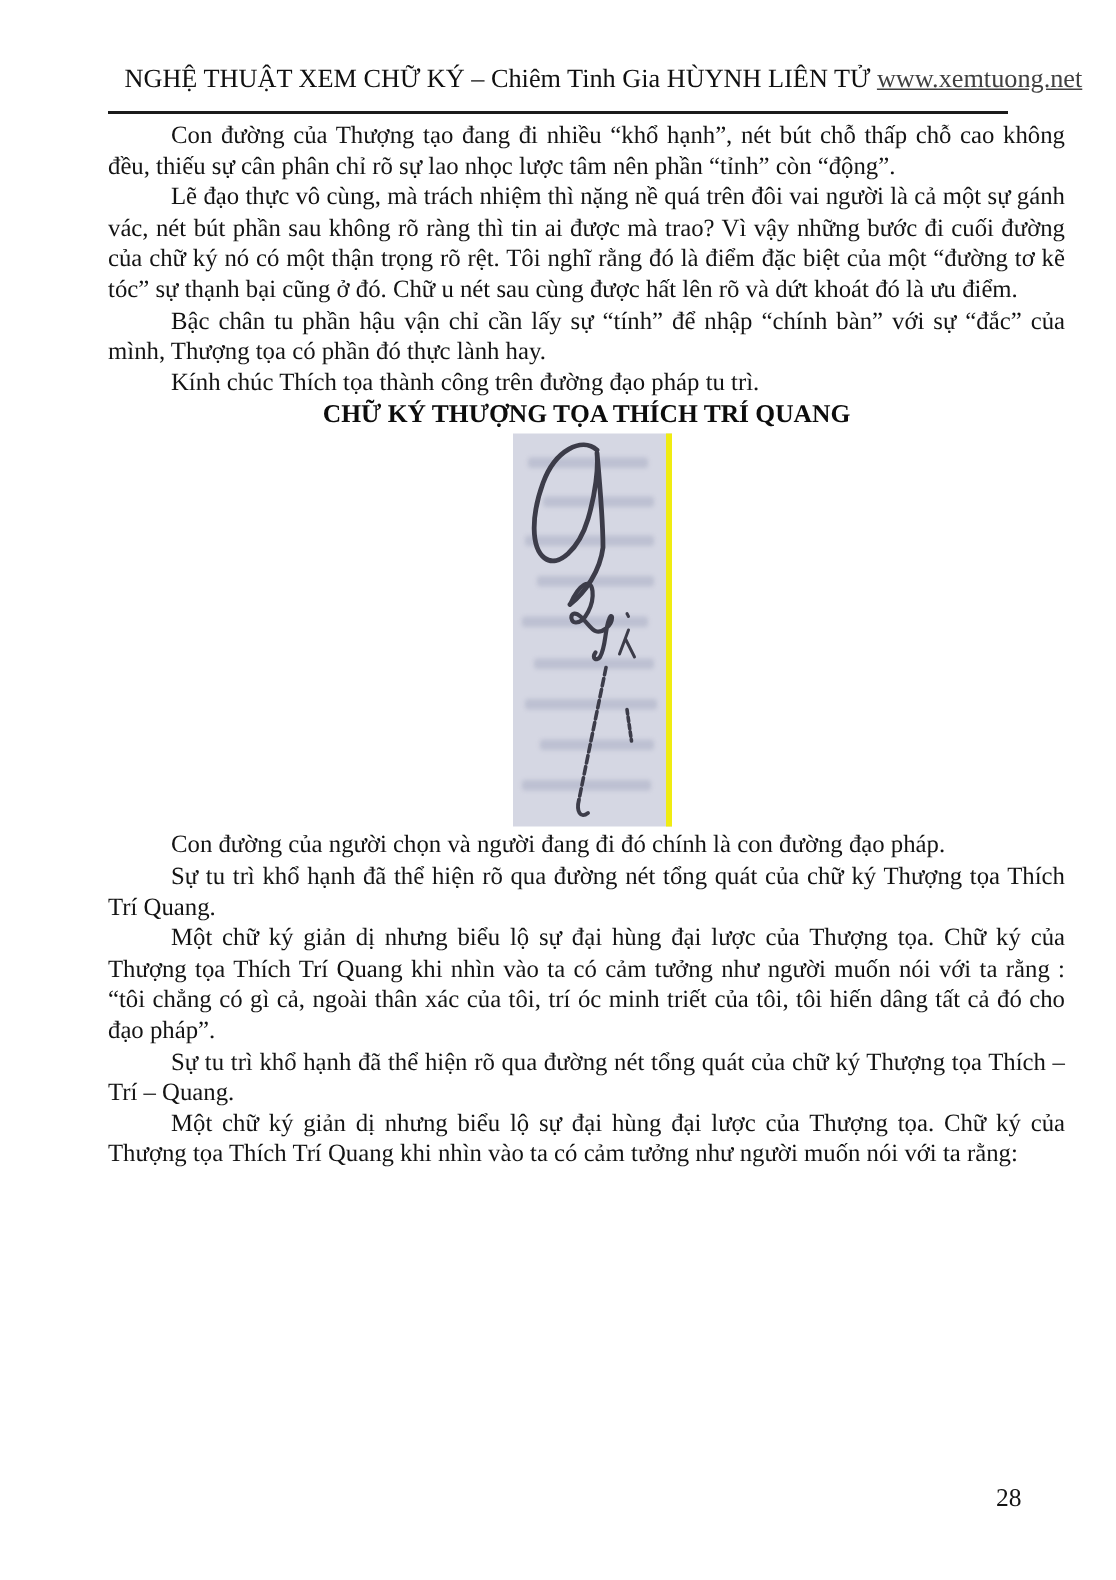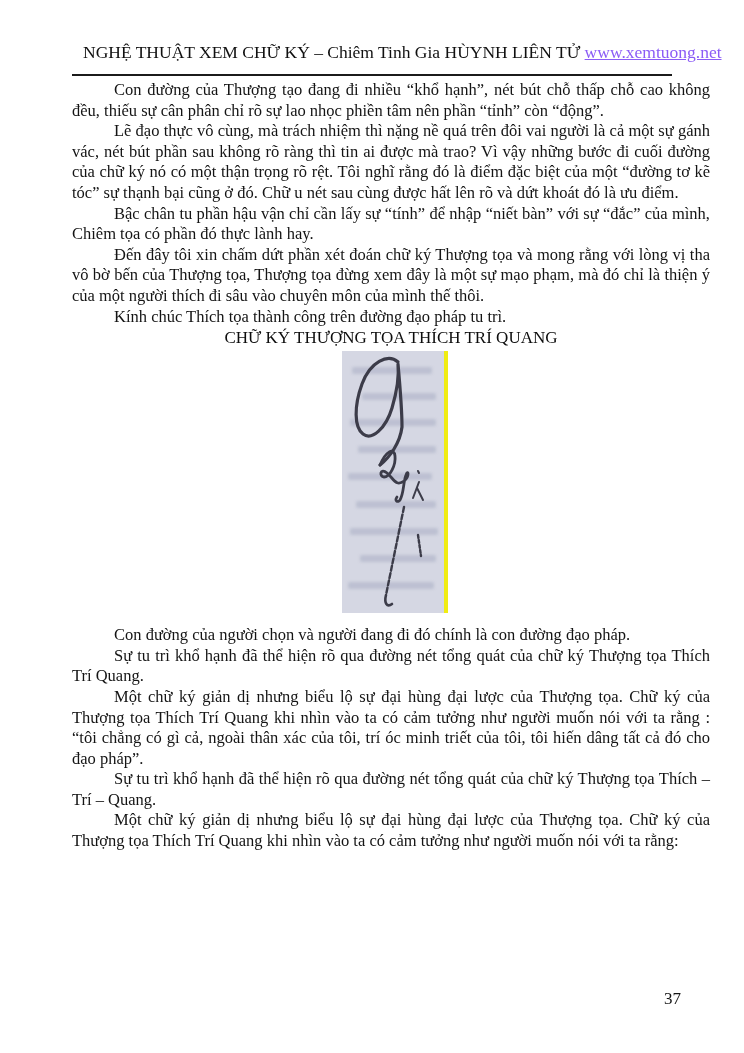--- a/index.html
+++ b/index.html
@@ -9,73 +9,72 @@
     background:#ffffff;
     font-family:"Liberation Serif","DejaVu Serif",serif;
     color:#141414;
     overflow:hidden;
   }
   .header-row{
     position:absolute;left:83px;top:42px;
     font-size:17.5px;line-height:21px;
     white-space:nowrap;color:#101010;
   }
-  .header-row a{color:#8b5cf6;text-decoration:underline;}
+  .header-row a{color:#404040;text-decoration:underline;}
   .rule{
     position:absolute;left:72px;top:74px;
     width:600px;height:2px;background:#1b1b1b;
   }
   .body-col{
     position:absolute;left:72px;top:80px;width:638px;
     font-size:16.5px;line-height:20.6px;text-align:justify;
   }
   .body-col p{margin:0;text-indent:42px;}
   .body-col p.noindent{text-indent:0;}
   .section-heading{
     margin:0;font-size:17px;line-height:21px;
-    font-weight:normal;text-align:center;color:#0d0d0d;
+    font-weight:bold;text-align:center;color:#0d0d0d;
   }
   .scan{
     position:relative;
     margin:3px 0 0 270px;
     width:102px;height:262px;
     background:#d5d7e3;
     border-right:4px solid #f0ec12;
     overflow:hidden;
   }
   .ghost{
     position:absolute;height:7px;border-radius:2px;
     background:rgba(106,114,150,0.22);
     filter:blur(1.5px);
   }
   .scan svg{position:absolute;left:0;top:0;}
-  .after-scan{margin-top:12px;}
+  .after-scan{margin-top:2px;}
   .page-number{
     position:absolute;left:664px;top:989px;
     font-size:17px;color:#141414;
   }
 </style>
 </head>
 <body>
 
 <div class="page">
 
   <div class="header-row">
     <span>NGHỆ THUẬT XEM CHỮ KÝ – Chiêm Tinh Gia HÙYNH LIÊN TỬ</span>
     <span> </span>
     <a href="#">www.xemtuong.net</a>
   </div>
 
   <div class="rule"></div>
 
   <div class="body-col">
-    <p>Con đường của Thượng tạo đang đi nhiều “khổ hạnh”, nét bút chỗ thấp chỗ cao không đều, thiếu sự cân phân chỉ rõ sự lao nhọc phiền tâm nên phần “tỉnh” còn “động”.</p>
+    <p>Con đường của Thượng tạo đang đi nhiều “khổ hạnh”, nét bút chỗ thấp chỗ cao không đều, thiếu sự cân phân chỉ rõ sự lao nhọc lược tâm nên phần “tỉnh” còn “động”.</p>
     <p>Lẽ đạo thực vô cùng, mà trách nhiệm thì nặng nề quá trên đôi vai người là cả một sự gánh vác, nét bút phần sau không rõ ràng thì tin ai được mà trao? Vì vậy những bước đi cuối đường của chữ ký nó có một thận trọng rõ rệt. Tôi nghĩ rằng đó là điểm đặc biệt của một “đường tơ kẽ tóc” sự thạnh bại cũng ở đó. Chữ u nét sau cùng được hất lên rõ và dứt khoát đó là ưu điểm.</p>
-    <p>Bậc chân tu phần hậu vận chỉ cần lấy sự “tính” để nhập “niết bàn” với sự “đắc” của mình, Chiêm tọa có phần đó thực lành hay.</p>
-    <p>Đến đây tôi xin chấm dứt phần xét đoán chữ ký Thượng tọa và mong rằng với lòng vị tha vô bờ bến của Thượng tọa, Thượng tọa đừng xem đây là một sự mạo phạm, mà đó chỉ là thiện ý của một người thích đi sâu vào chuyên môn của mình thế thôi.</p>
+    <p>Bậc chân tu phần hậu vận chỉ cần lấy sự “tính” để nhập “chính bàn” với sự “đắc” của mình, Thượng tọa có phần đó thực lành hay.</p>
     <p>Kính chúc Thích tọa thành công trên đường đạo pháp tu trì.</p>
 
     <h2 class="section-heading">CHỮ KÝ THƯỢNG TỌA THÍCH TRÍ QUANG</h2>
 
     <div class="scan">
       <div class="ghost" style="left:10px;top:16px;width:80px;"></div>
       <div class="ghost" style="left:20px;top:42px;width:74px;"></div>
       <div class="ghost" style="left:8px;top:68px;width:86px;"></div>
       <div class="ghost" style="left:16px;top:95px;width:78px;"></div>
       <div class="ghost" style="left:6px;top:122px;width:84px;"></div>
@@ -116,15 +115,15 @@
 
     <div class="after-scan">
       <p>Con đường của người chọn và người đang đi đó chính là con đường đạo pháp.</p>
       <p>Sự tu trì khổ hạnh đã thể hiện rõ qua đường nét tổng quát của chữ ký Thượng tọa Thích Trí Quang.</p>
       <p>Một chữ ký giản dị nhưng biểu lộ sự đại hùng đại lược của Thượng tọa. Chữ ký của Thượng tọa Thích Trí Quang khi nhìn vào ta có cảm tưởng như người muốn nói với ta rằng : “tôi chẳng có gì cả, ngoài thân xác của tôi, trí óc minh triết của tôi, tôi hiến dâng tất cả đó cho đạo pháp”.</p>
       <p>Sự tu trì khổ hạnh đã thể hiện rõ qua đường nét tổng quát của chữ ký Thượng tọa Thích – Trí – Quang.</p>
       <p>Một chữ ký giản dị nhưng biểu lộ sự đại hùng đại lược của Thượng tọa. Chữ ký của Thượng tọa Thích Trí Quang khi nhìn vào ta có cảm tưởng như người muốn nói với ta rằng:</p>
     </div>
   </div>
 
-  <div class="page-number">37</div>
+  <div class="page-number">28</div>
 
 </div>
 
 </body></html>

